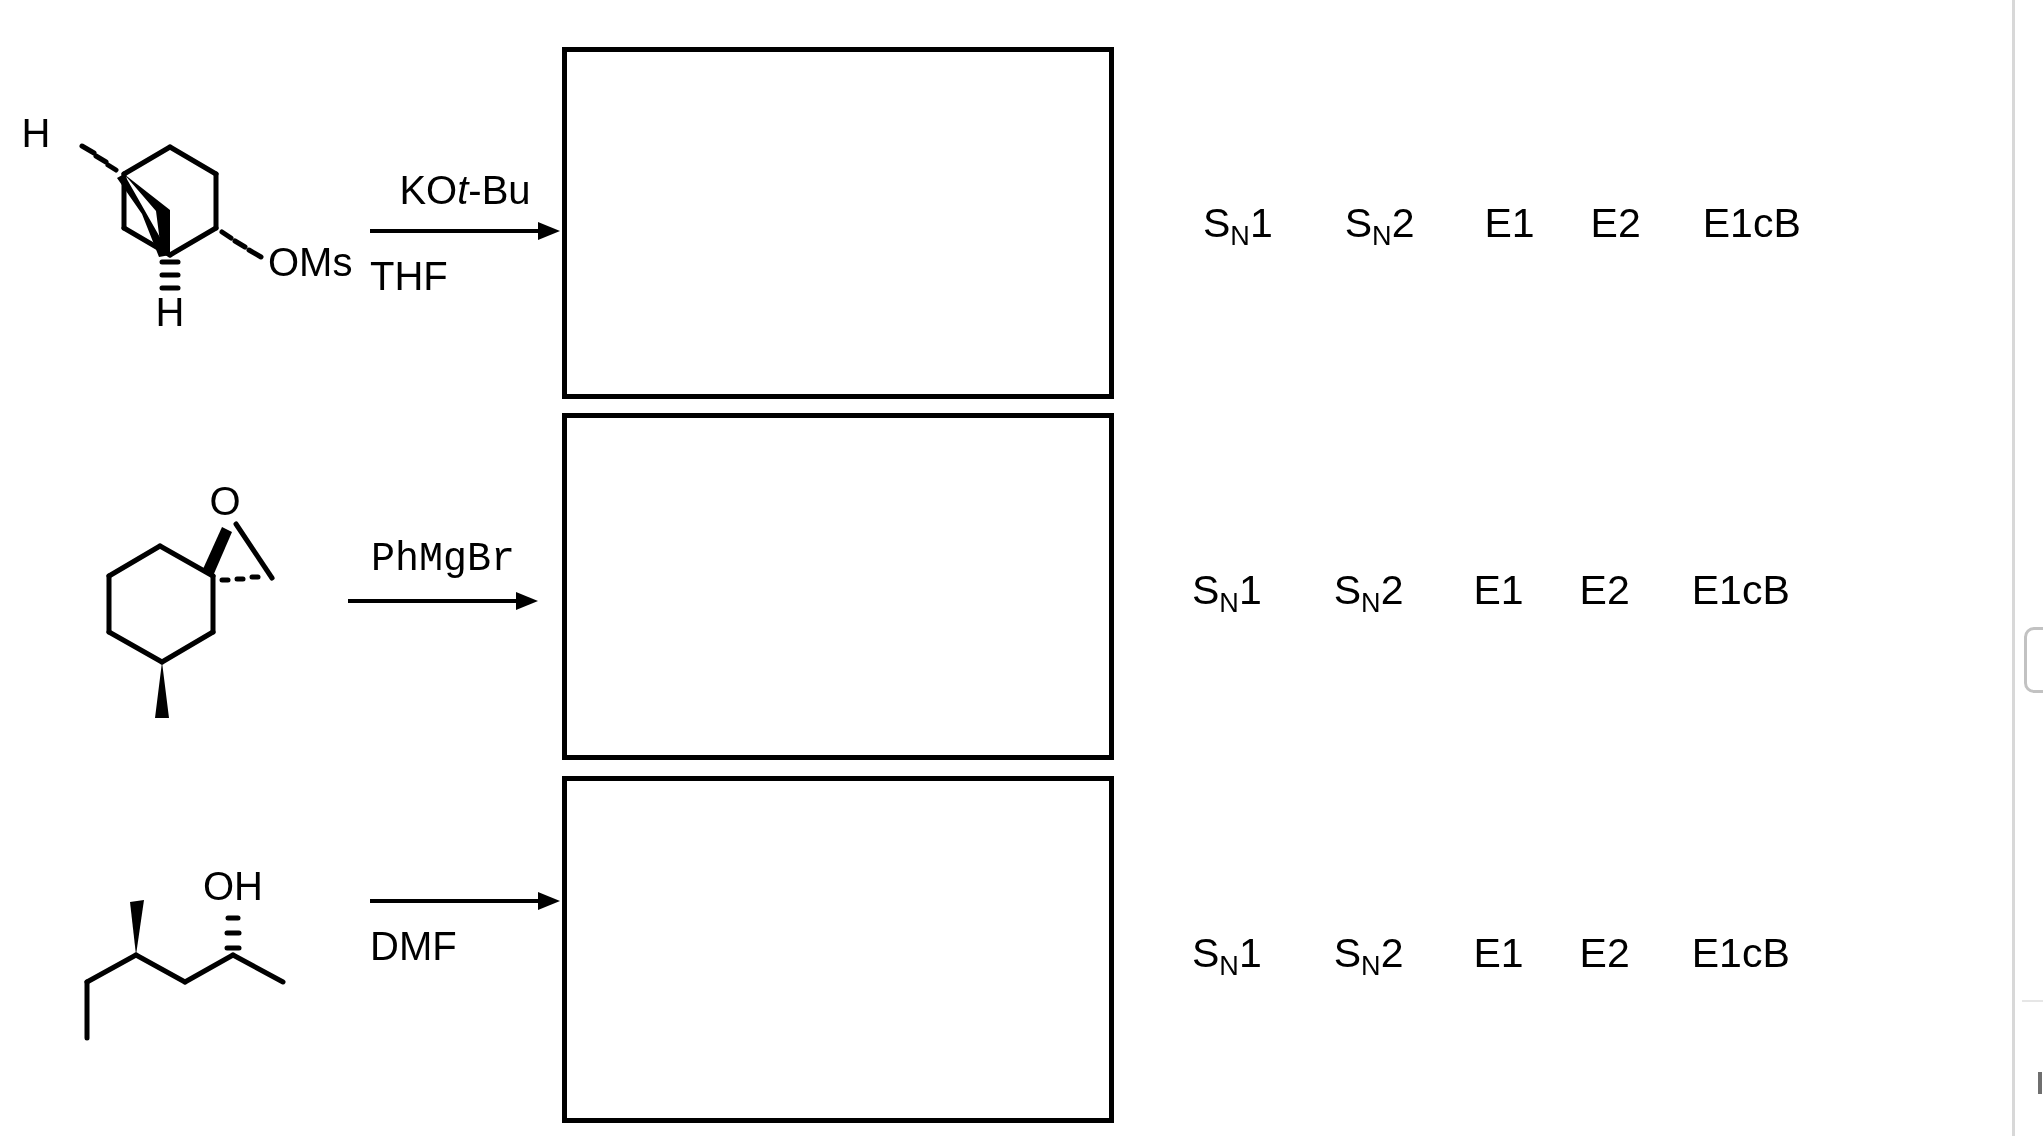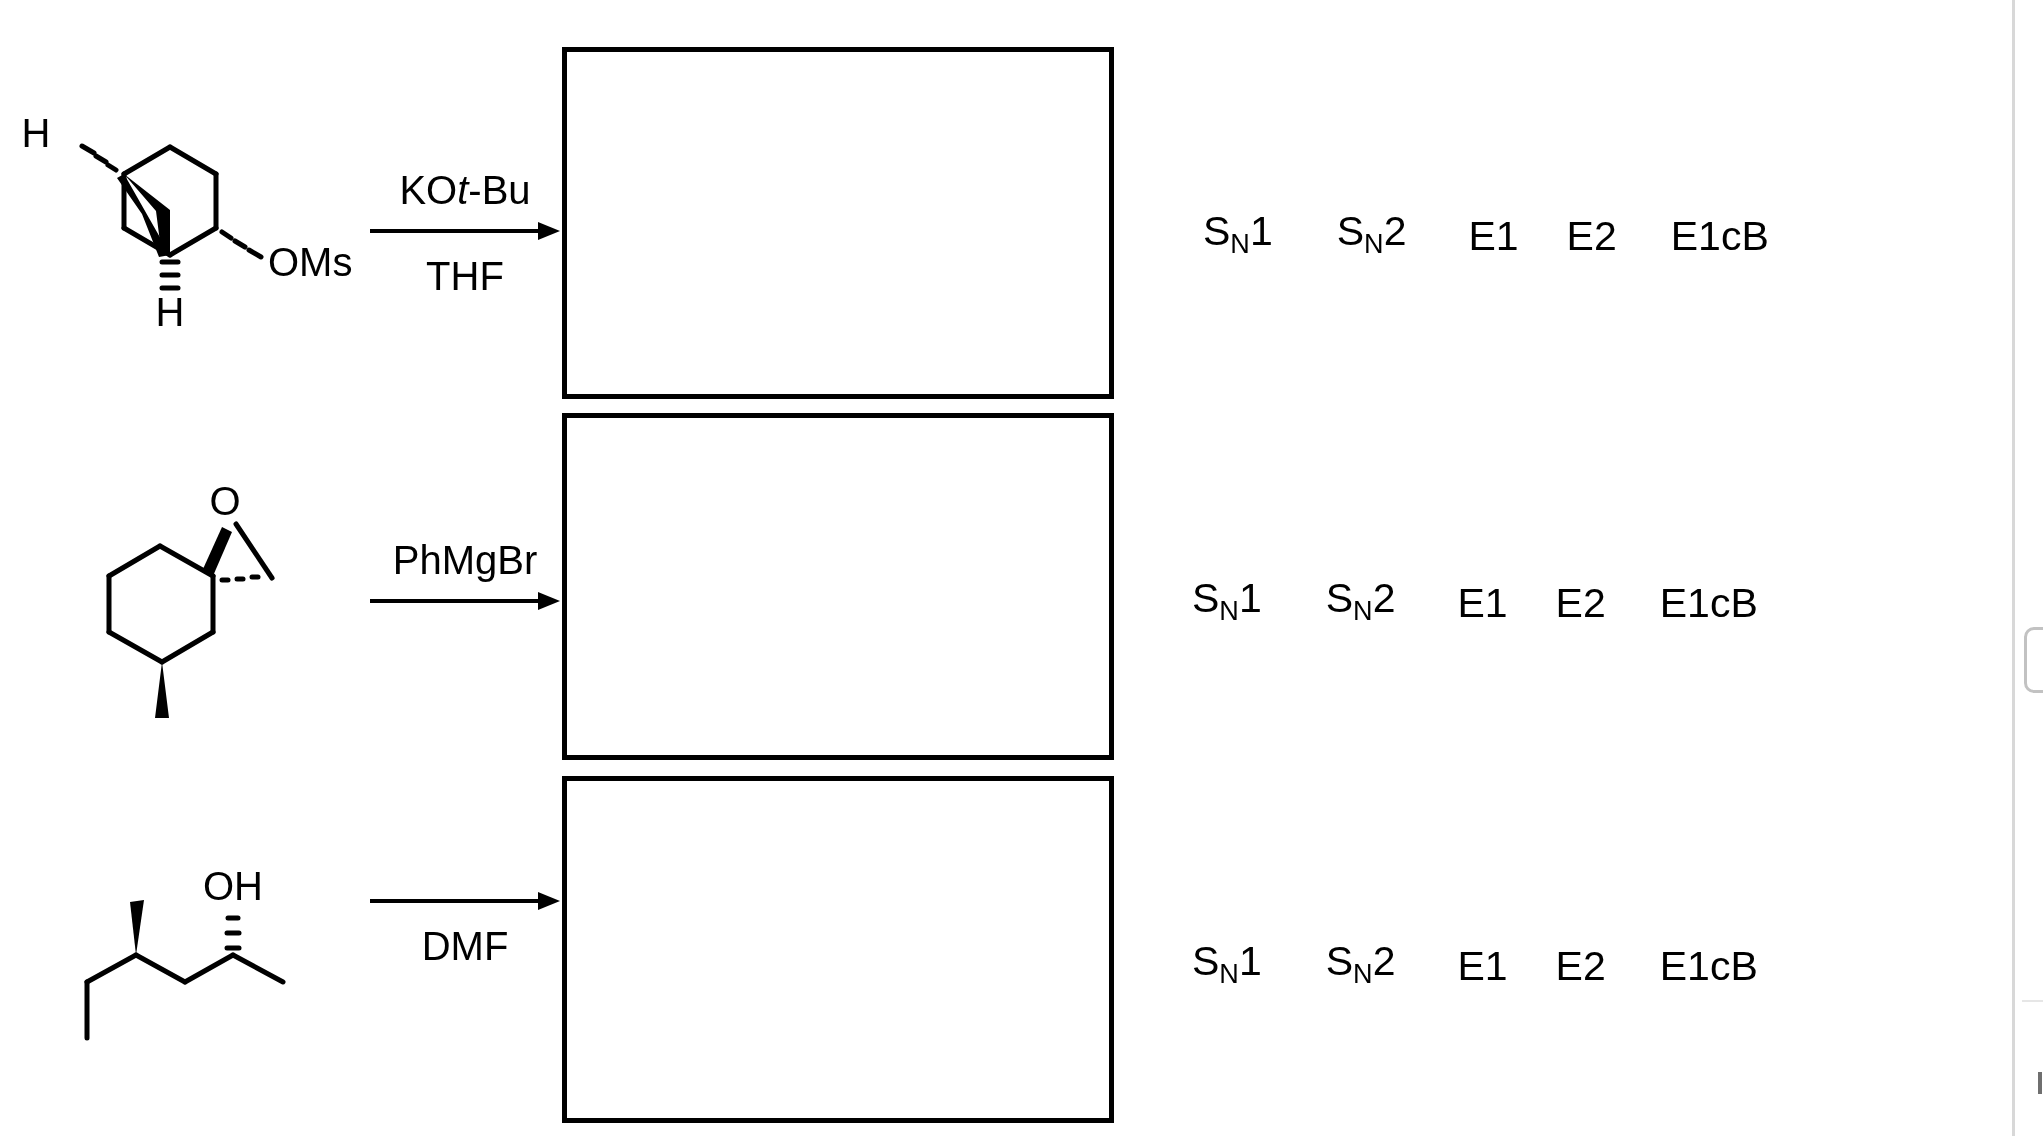--- a/index.html
+++ b/index.html
@@ -73,21 +73,21 @@
   .reagent-top {
     height: 50px;
     display: flex;
     align-items: flex-end;
     justify-content: center;
   }
   .reagent-bottom {
     height: 50px;
     display: flex;
     align-items: flex-start;
-    justify-content: center;
+    justify-content: flex-start;
     padding-top: 14px;
     box-sizing: border-box;
   }
   .arrow {
     position: relative;
     height: 22px;
     margin: 10px 0 0 0;
   }
   .arrow .shaft {
     position: absolute;
@@ -108,23 +108,24 @@
   .ital { font-style: italic; }
   sub {
     font-size: 0.62em;
     vertical-align: -0.28em;
   }
 
   
   .mech-strip {
     position: absolute;
     display: flex;
-    align-items: flex-end;
+    align-items: flex-start;
     font-size: 41px;
     white-space: nowrap;
+    gap: 8px;
   }
   .mech-item {
     display: inline-block;
   }
   .mech-item sub {
     font-size: 0.66em;
     vertical-align: -0.3em;
   }
 
   
@@ -236,21 +237,21 @@
           <line x1="172" y1="100" x2="178" y2="100"></line>
           <line x1="187" y1="99" x2="193" y2="99"></line>
           <line x1="202" y1="97" x2="208" y2="97"></line>
         </g>
 
         <polygon points="112,182 119,238 105,238" fill="#000"></polygon>
         <text class="atom-label" x="175" y="35" text-anchor="middle">O</text>
       </svg>
     </div>
 
-    <div class="reagent-block" style="left:370px; top:530px; width:190px;">
+    <div class="reagent-block" style="left:348px; top:530px; width:190px;font-family:Liberation Mono, monospace;">
       <div class="reagent-top">
         <span>PhMgBr</span>
       </div>
       <div class="arrow">
         <div class="shaft" style="width:168px;"></div>
         <div class="head" style="left:168px;"></div>
       </div>
       <div class="reagent-bottom">
         <span></span>
       </div>

